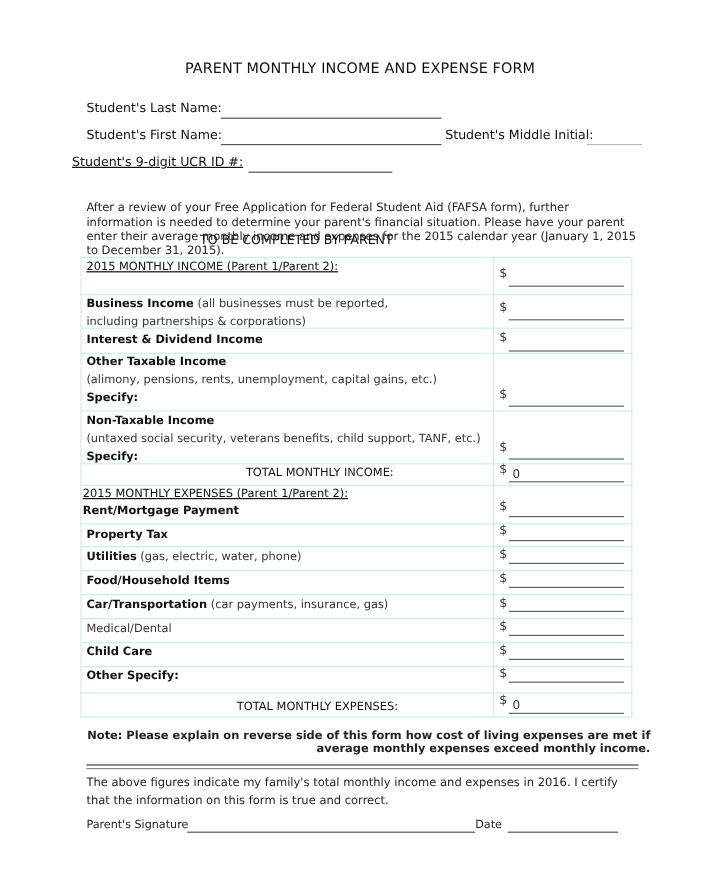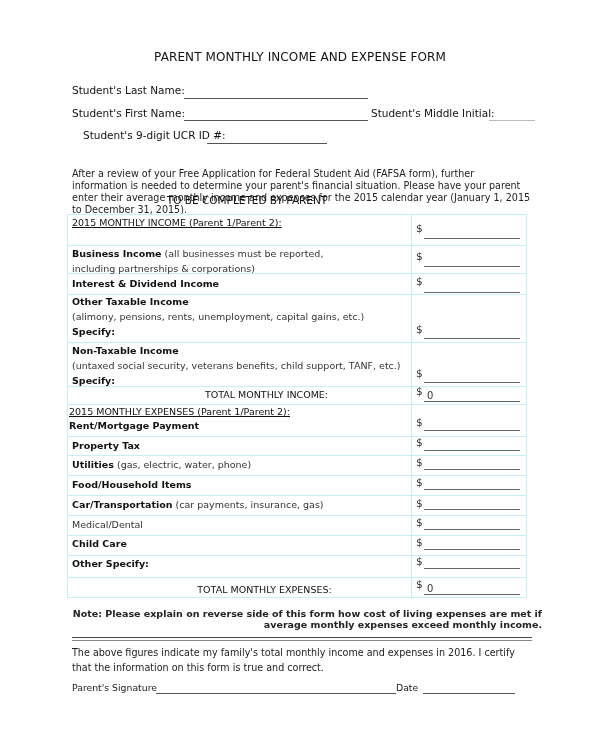--- a/index.html
+++ b/index.html
@@ -37,21 +37,21 @@
 <div class="abs title">PARENT MONTHLY INCOME AND EXPENSE FORM</div>
 
 <div class="abs lbl" style="left:72px; top:84px;">Student's Last Name:</div>
 <div class="abs line" style="left:184px; top:98px; width:184px;"></div>
 
 <div class="abs lbl" style="left:72px; top:107px;">Student's First Name:</div>
 <div class="abs line" style="left:184px; top:120px; width:184px;"></div>
 <div class="abs lbl" style="left:371px; top:107px;">Student's Middle Initial:</div>
 <div class="abs line" style="left:489px; top:120px; width:46px; border-color:#bbb;"></div>
 
-<div class="abs lbl" style="left:83px; top:129px;">Student's 9-digit UCR ID #:</div>
+<div class="abs lbl" style="left:60px; top:129px;text-decoration:underline;">Student's 9-digit UCR ID #:</div>
 <div class="abs line" style="left:207px; top:143px; width:120px;"></div>
 
 <div class="abs para" style="top:152px;margin-top:16px;">After a review of your Free Application for Federal Student Aid (FAFSA form), further information is needed to determine your parent's financial situation. Please have your parent enter their average monthly income and expenses for the 2015 calendar year (January 1, 2015 to December 31, 2015).</div>
 
 <div class="abs centerhead" style="top:194px;">TO BE COMPLETED BY PARENT</div>
 
 <div class="abs table"></div>
 <div class="abs vdiv"></div>
 <div class="abs hdiv" style="top:245px;"></div>
 <div class="abs hdiv" style="top:273px;"></div>

